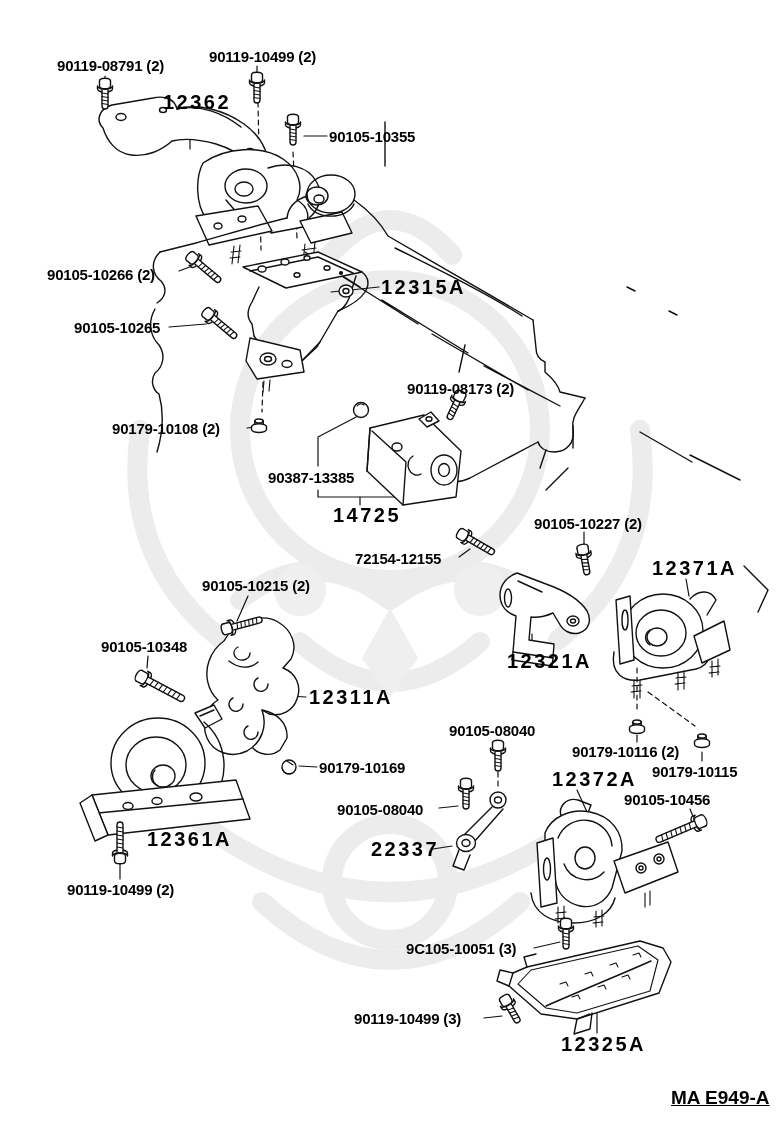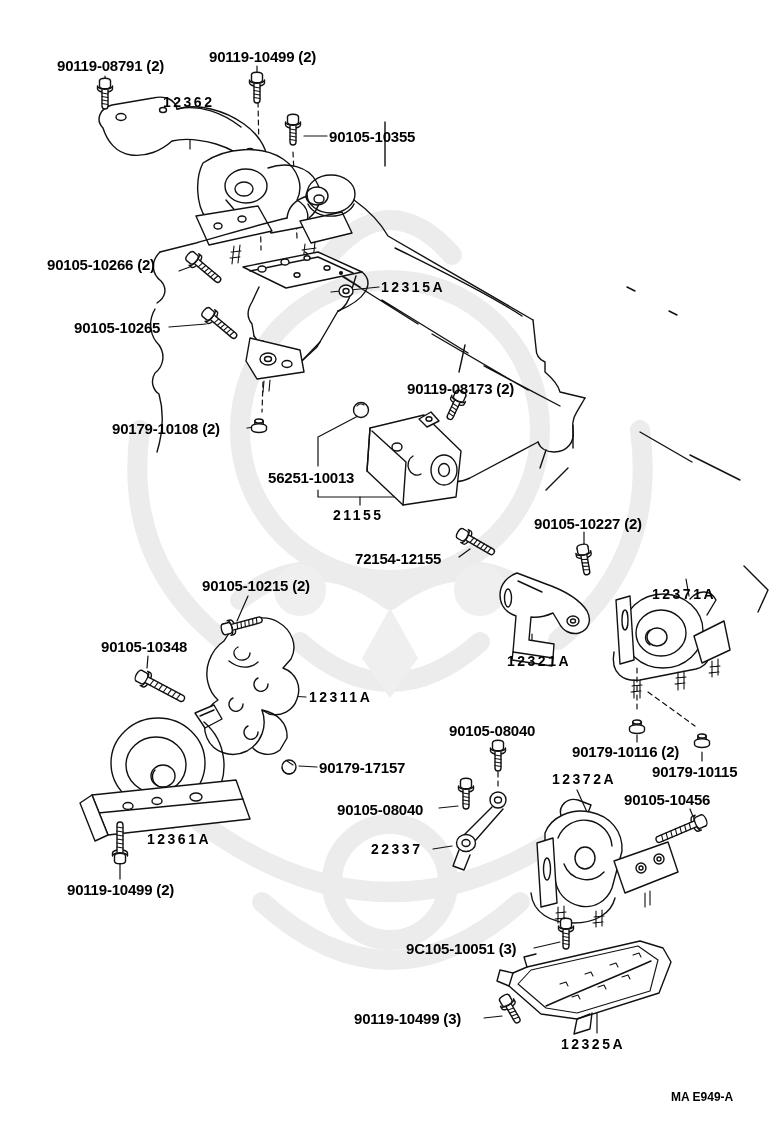--- a/index.html
+++ b/index.html
@@ -1,22 +1,22 @@
 <!DOCTYPE html>
 <html><head>
 <meta charset="utf-8">
 <style>
   html,body{margin:0;padding:0;background:#fff;}
   .canvas{position:relative;width:784px;height:1138px;background:#fff;overflow:hidden;
           font-family:"Liberation Sans",sans-serif;padding-left:32px;}
   .art{position:absolute;left:0;top:0;}
   .lbl{position:absolute;font-weight:700;font-size:15px;line-height:17px;color:#000;
        white-space:nowrap;letter-spacing:-0.2px;}
-  .lbl.big{font-size:14px;line-height:21px;letter-spacing:2.5px;}
-  .lbl.code{font-size:12px;letter-spacing:0;}
+  .lbl.big{font-size:20px;line-height:21px;letter-spacing:2.5px;}
+  .lbl.code{font-size:19px;letter-spacing:0;text-decoration:underline;}
 </style>
 </head>
 <body>
 
 <div class="canvas">
 
 <svg class="art" width="784" height="1138" viewBox="0 0 784 1138" fill="none" stroke="#111" stroke-width="1.4" stroke-linecap="round" stroke-linejoin="round">
 
   <defs>
     <g id="boltV">
@@ -295,37 +295,37 @@
       <circle r="7"></circle>
           <path d="M-7,1 A7,7 0 0 0 3,6 M-2,-6 L4,-2" fill="none" stroke-width="1.1"></path>
     </g>
   </g>
 </svg>
 
 <div class="lbl" style="left:57px;top:57px">90119-08791 (2)</div>
 <div class="lbl" style="left:209px;top:48px">90119-10499 (2)</div>
 <div class="lbl big" style="left:163px;top:92px">12362</div>
 <div class="lbl" style="left:329px;top:128px">90105-10355</div>
-<div class="lbl" style="left:47px;top:256px">90105-10266 (2)</div>
+<div class="lbl" style="left:47px;top:266px">90105-10266 (2)</div>
 <div class="lbl big" style="left:381px;top:277px">12315A</div>
 <div class="lbl" style="left:74px;top:319px">90105-10265</div>
 <div class="lbl" style="left:407px;top:380px">90119-08173 (2)</div>
 <div class="lbl" style="left:112px;top:420px">90179-10108 (2)</div>
-<div class="lbl" style="left:268px;top:469px">56251-10013</div>
-<div class="lbl big" style="left:333px;top:505px">21155</div>
+<div class="lbl" style="left:268px;top:469px">90387-13385</div>
+<div class="lbl big" style="left:333px;top:505px">14725</div>
 <div class="lbl" style="left:534px;top:515px">90105-10227 (2)</div>
 <div class="lbl" style="left:355px;top:550px">72154-12155</div>
-<div class="lbl big" style="left:652px;top:584px">12371A</div>
+<div class="lbl big" style="left:652px;top:558px">12371A</div>
 <div class="lbl big" style="left:507px;top:651px">12321A</div>
 <div class="lbl" style="left:202px;top:577px">90105-10215 (2)</div>
 <div class="lbl" style="left:101px;top:638px">90105-10348</div>
 <div class="lbl big" style="left:309px;top:687px">12311A</div>
 <div class="lbl" style="left:449px;top:722px">90105-08040</div>
 <div class="lbl" style="left:572px;top:743px">90179-10116 (2)</div>
-<div class="lbl" style="left:319px;top:759px">90179-17157</div>
+<div class="lbl" style="left:319px;top:759px">90179-10169</div>
 <div class="lbl big" style="left:552px;top:769px">12372A</div>
 <div class="lbl" style="left:652px;top:763px">90179-10115</div>
 <div class="lbl" style="left:624px;top:791px">90105-10456</div>
 <div class="lbl" style="left:337px;top:801px">90105-08040</div>
 <div class="lbl big" style="left:371px;top:839px">22337</div>
 <div class="lbl big" style="left:147px;top:829px">12361A</div>
 <div class="lbl" style="left:67px;top:881px">90119-10499 (2)</div>
 <div class="lbl" style="left:406px;top:940px">9C105-10051 (3)</div>
 <div class="lbl" style="left:354px;top:1010px">90119-10499 (3)</div>
 <div class="lbl big" style="left:561px;top:1034px">12325A</div>

